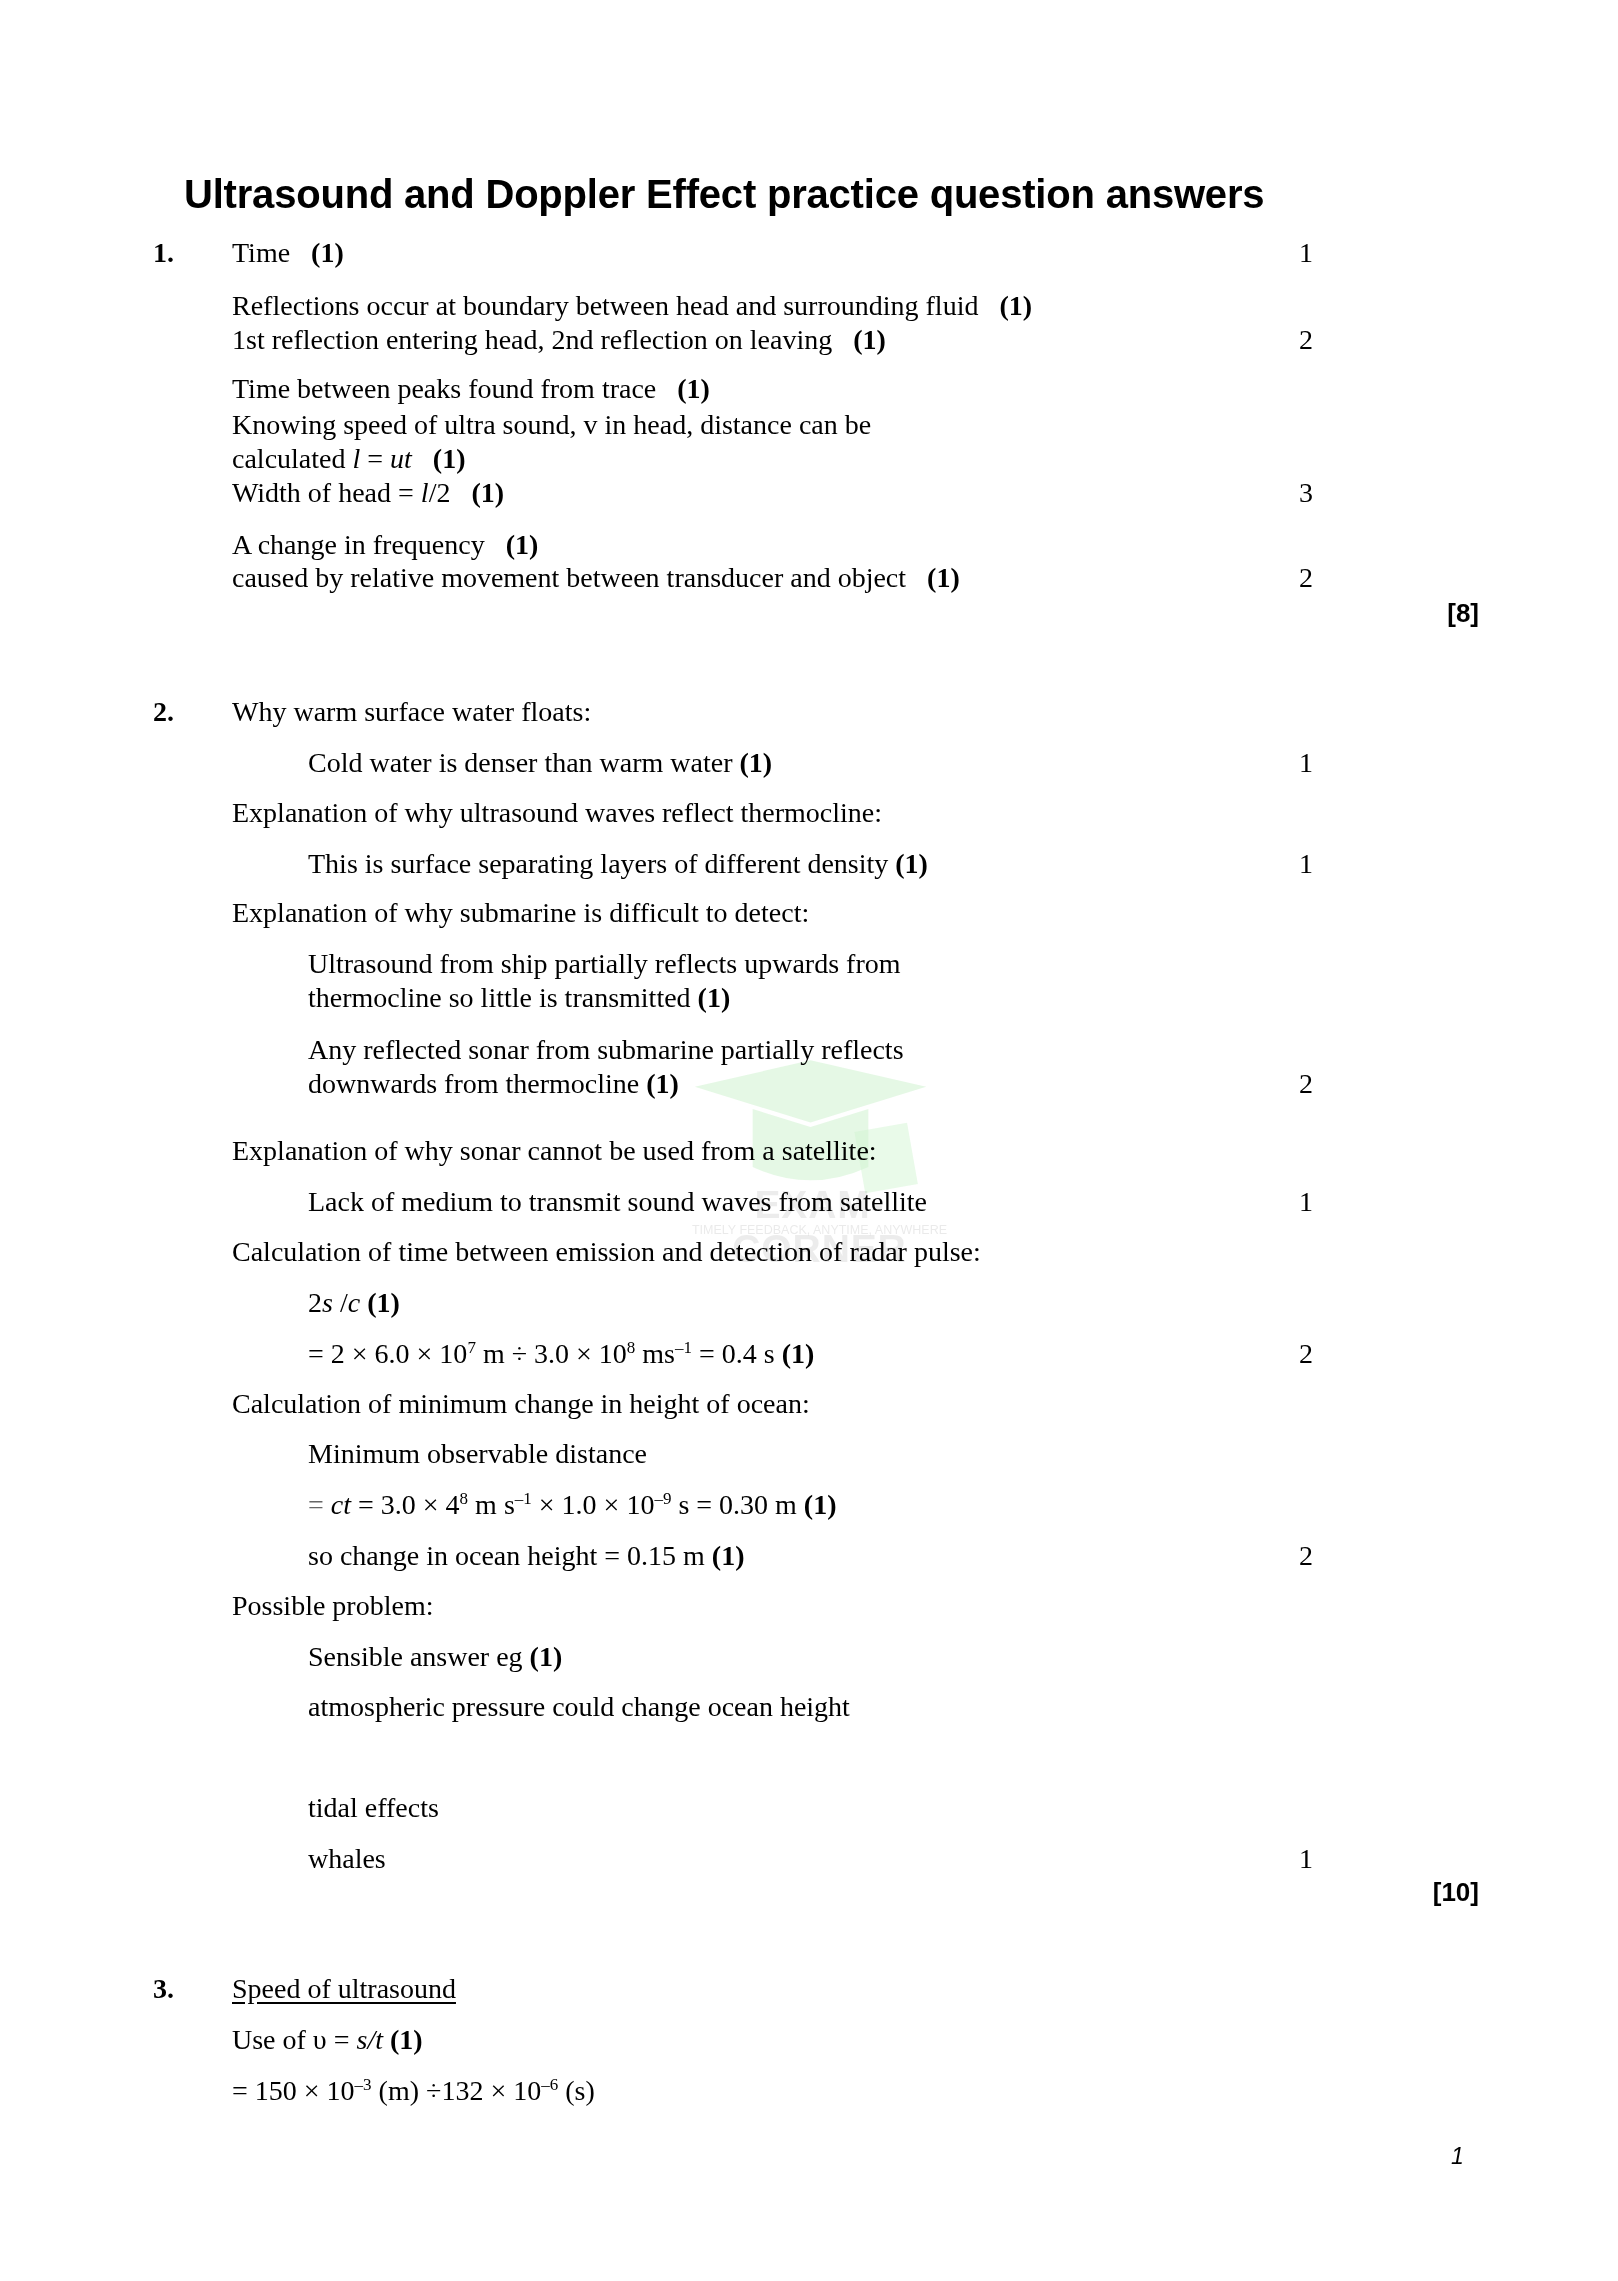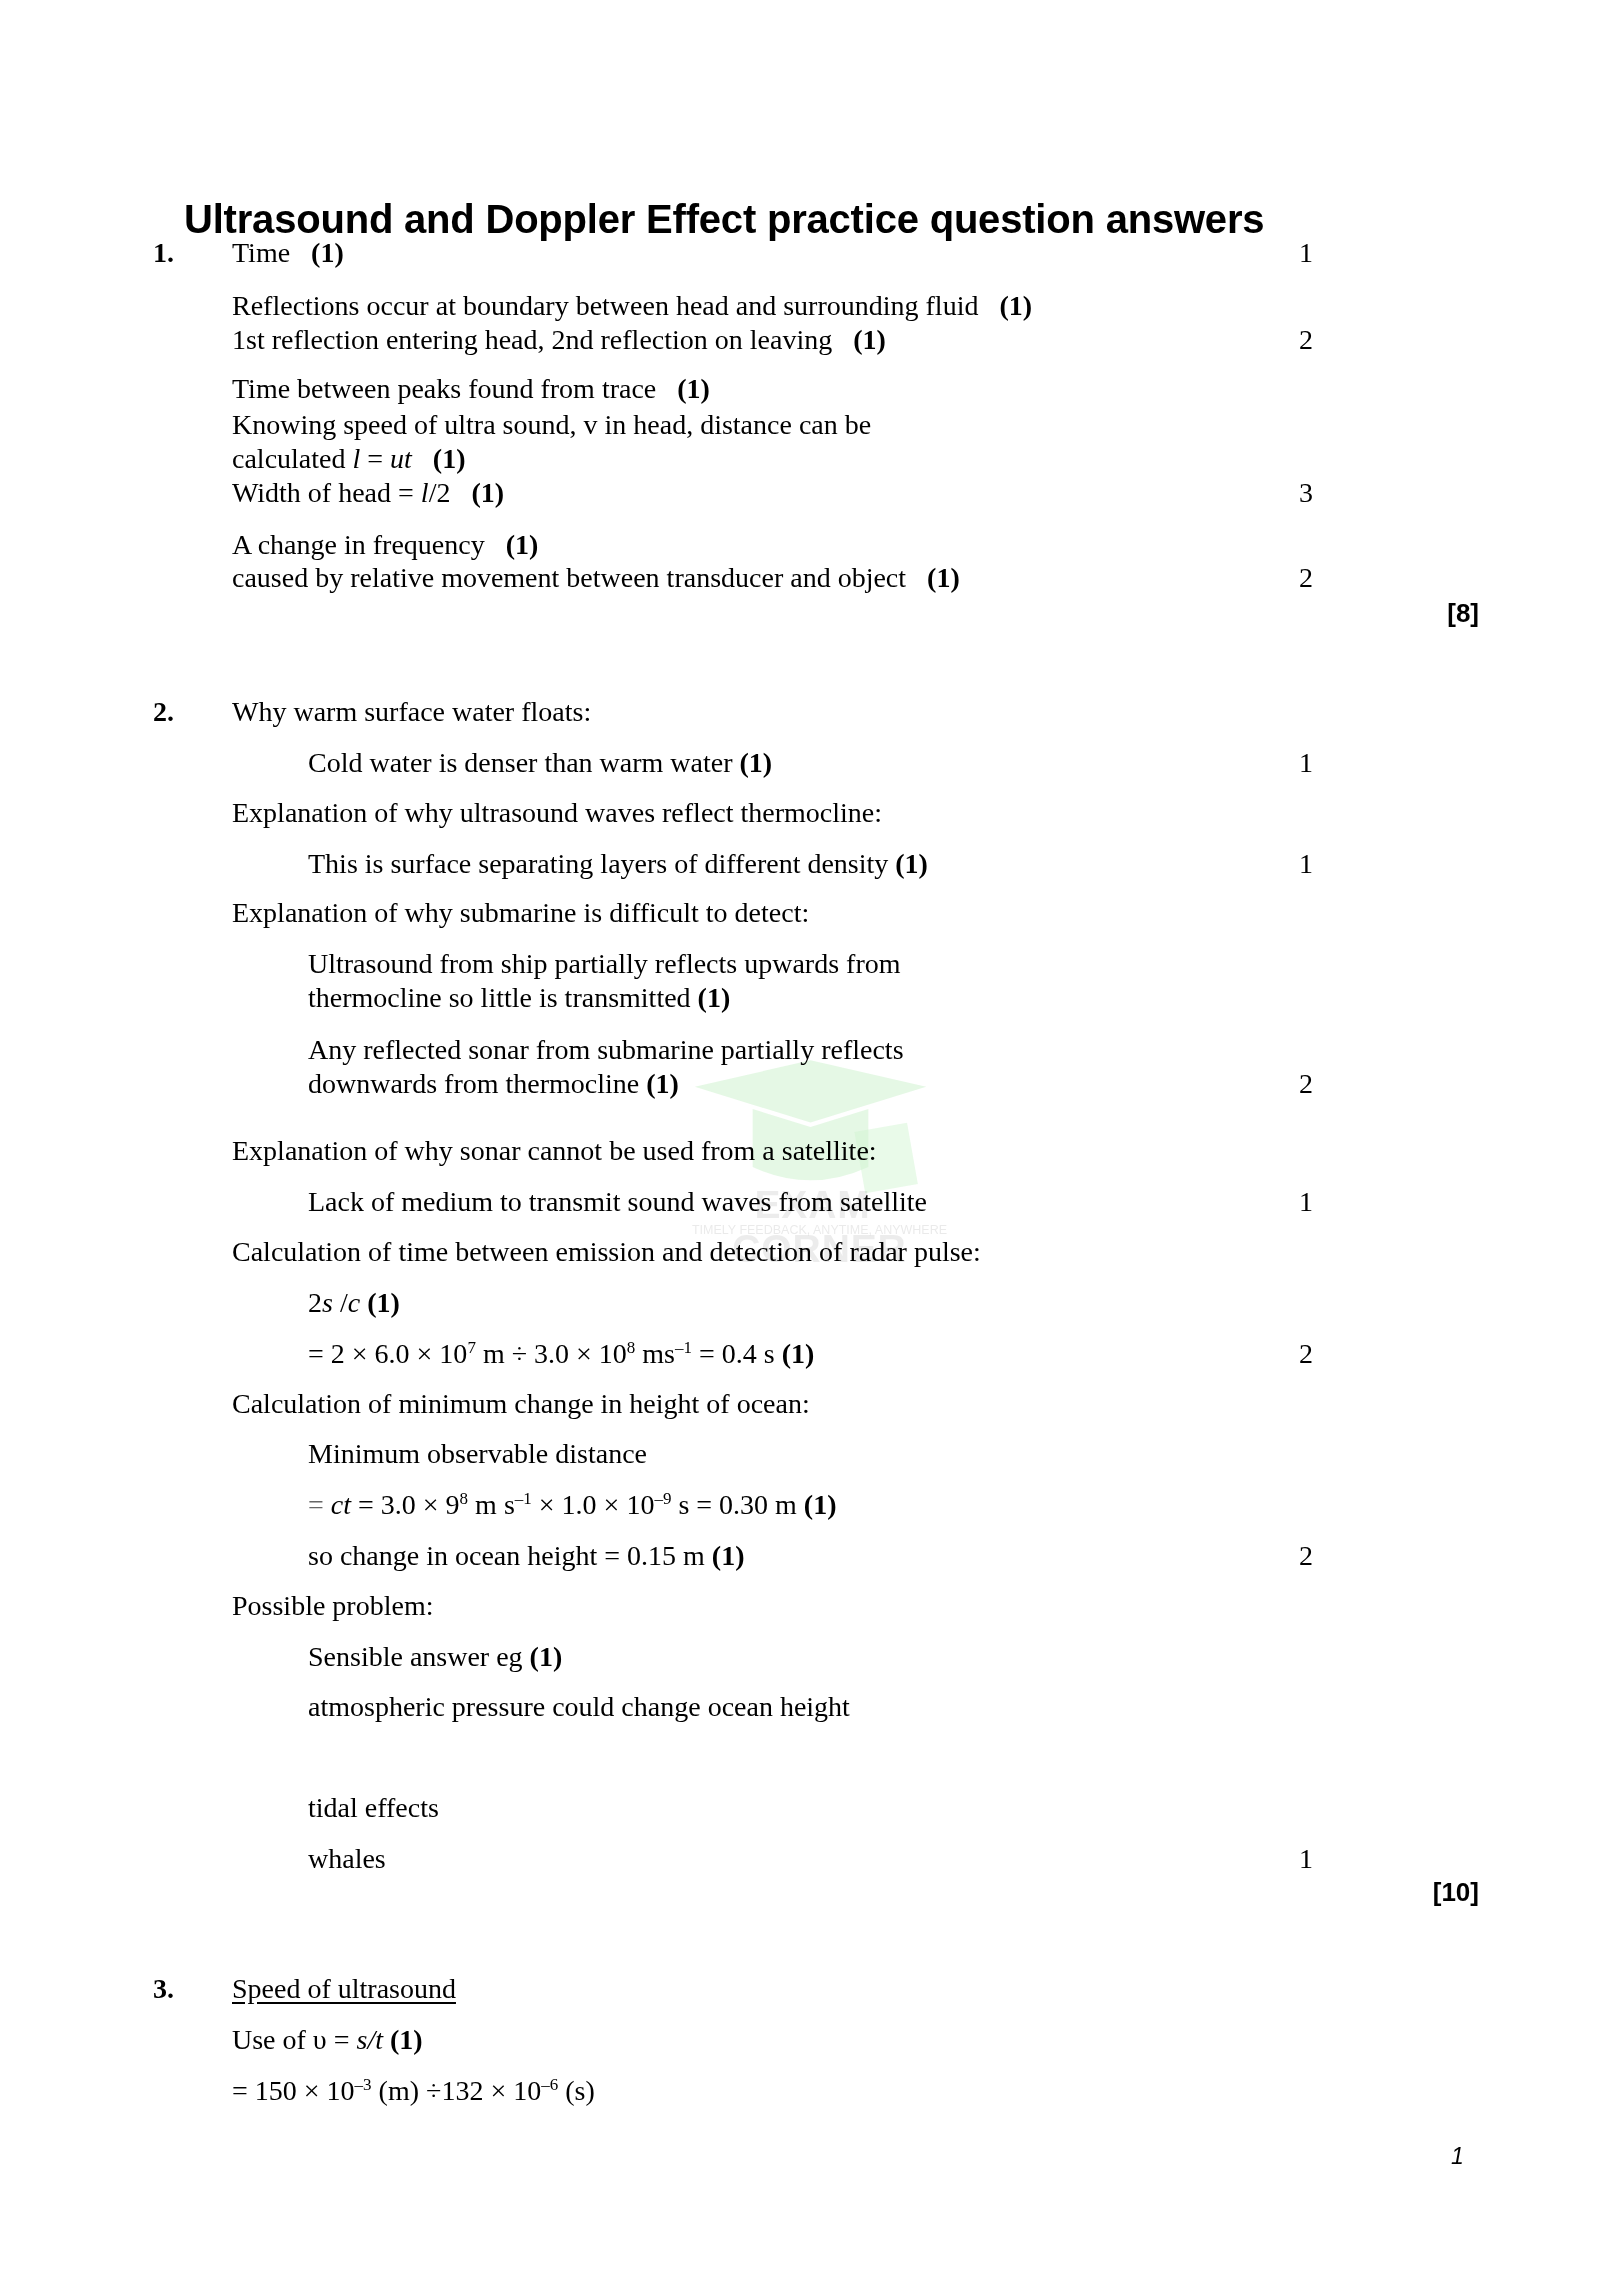--- a/index.html
+++ b/index.html
@@ -1,21 +1,21 @@
 <!DOCTYPE html>
 <html style="font-size:14.3px"><head>
 <meta charset="utf-8">
 <style>
   html, body { margin: 0; padding: 0; background: #ffffff; }
   body { width: 1618px; height: 2281px; position: relative; overflow: hidden; color: #000; }
   .page { position: absolute; left: 0; top: 0; width: 1618px; height: 2281px; background: #fff; }
   .title {
     position: absolute; left: 184px; top: 169px;
     font-family: "Liberation Sans", sans-serif; font-weight: bold; font-size: 40px;
-    line-height: 50px; white-space: nowrap; letter-spacing: -0.2px; margin-top: 25px;
+    line-height: 50px; white-space: nowrap; letter-spacing: -0.2px;
   }
   .serif { font-family: "Liberation Serif", serif; font-size: 28px; line-height: 34px; white-space: nowrap; }
   .t { position: absolute; }
   .qnum { position: absolute; left: 153px; font-family: "Liberation Serif", serif; font-weight: bold; font-size: 28px; line-height: 34px; }
   .mark { position: absolute; left: 1299px; font-family: "Liberation Serif", serif; font-size: 28px; line-height: 34px; }
   .total { position: absolute; right: 139px; font-family: "Liberation Sans", sans-serif; font-weight: bold; font-size: 26px; line-height: 32px; }
   .l1 { left: 232px; }
   .l2 { left: 308px; }
   b { font-weight: bold; }
   i { font-style: italic; }
@@ -119,21 +119,21 @@
   <div class="t serif l2" style="top:1337px;">
     <span>= 2 × 6.0 × 10</span><sup>7</sup><span> m ÷ 3.0 × 10</span><sup>8</sup><span> ms</span><sup>–1</sup><span> = 0.4 s </span><b>(1)</b>
   </div>
   <div class="mark" style="top:1337px;">2</div>
 
   <div class="t serif l1" style="top:1387px;">Calculation of minimum change in height of ocean:</div>
 
   <div class="t serif l2" style="top:1437px;">Minimum observable distance</div>
 
   <div class="t serif l2" style="top:1488px;">
-    <span style="color:#666">= </span><i>ct</i><span> = 3.0 × 9</span><sup>8</sup><span> m s</span><sup>–1</sup><span> × 1.0 × 10</span><sup>–9</sup><span> s = 0.30 m </span><b>(1)</b>
+    <span style="color:#666">= </span><i>ct</i><span> = 3.0 × 4</span><sup>8</sup><span> m s</span><sup>–1</sup><span> × 1.0 × 10</span><sup>–9</sup><span> s = 0.30 m </span><b>(1)</b>
   </div>
 
   <div class="t serif l2" style="top:1539px;">
     <span>so change in ocean height = 0.15 m </span><b>(1)</b>
   </div>
   <div class="mark" style="top:1539px;">2</div>
 
   <div class="t serif l1" style="top:1589px;">Possible problem:</div>
 
   <div class="t serif l2" style="top:1640px;">

